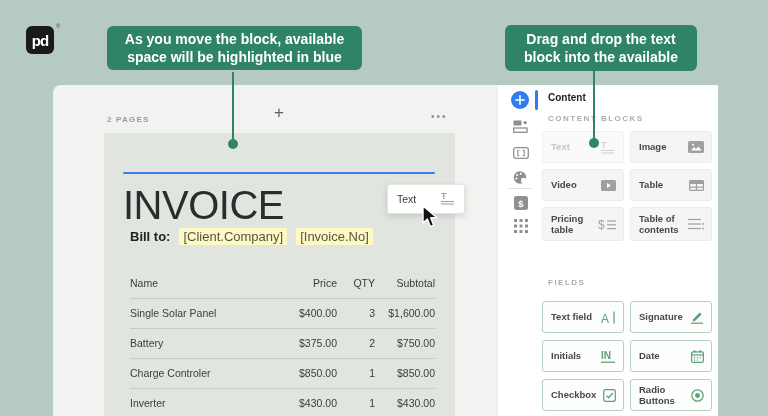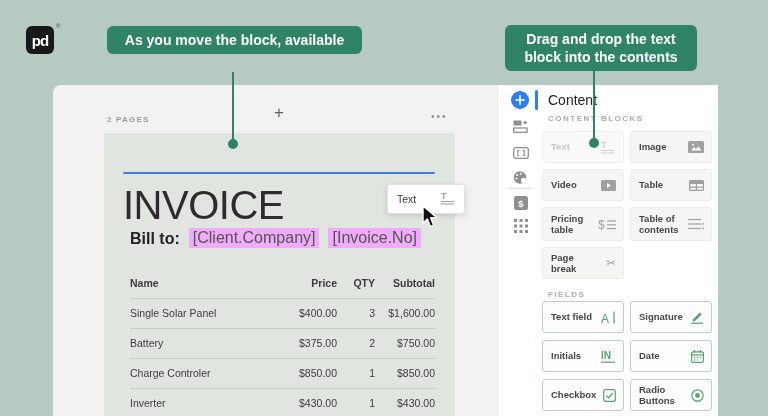--- a/index.html
+++ b/index.html
@@ -10,69 +10,69 @@
 
   
   .logo { position:absolute; left:26px; top:26px; width:28px; height:28px; background:#191919; border-radius:6px;
           color:#fff; display:flex; align-items:center; justify-content:center; font-weight:bold; font-size:15px; letter-spacing:-1px; }
   .logo-reg { position:absolute; left:56px; top:23px; font-size:6px; color:#39463f; }
 
   
   .callout { position:absolute; background:#2e8465; border-radius:6px; color:#fff; font-weight:bold;
              font-size:14px; line-height:18px; display:flex; flex-direction:column; align-items:center; justify-content:center;
              text-align:center; z-index:40; }
-  .callout-left  { left:107px; top:26px; width:255px; height:28px; }
+  .callout-left  { left:107px; top:26px; width:255px; height:44px; }
   .callout-right { left:505px; top:25px; width:192px; height:46px; }
   .conn { position:absolute; width:2px; background:#2e8465; z-index:41; }
   .conn-left  { left:232px; top:72px; height:68px; }
   .conn-right { left:593px; top:71px; height:68px; }
   .conn-dot { position:absolute; width:10px; height:10px; border-radius:50%; background:#2e8465; z-index:42; }
   .dot-left  { left:228px; top:139px; }
   .dot-right { left:589px; top:138px; }
 
   
   .app { position:absolute; left:53px; top:85px; width:665px; height:331px; background:#f2f3f0; border-radius:8px 8px 0 0; }
 
   .pages-label { position:absolute; left:54px; top:30px; font-size:8px; letter-spacing:1.2px; color:#9b9b9b; font-weight:bold;text-align:center; }
   .add-page { position:absolute; left:216px; top:18px; width:20px; text-align:center; font-size:17px; font-weight:300; color:#5f5f5f; cursor:pointer; }
   .more-menu { position:absolute; left:378px; top:26px; font-size:10px; letter-spacing:2px; color:#8f8f8f; cursor:pointer; }
 
   
   .page { position:absolute; left:51px; top:48px; width:351px; height:283px; background:#e0e5e0; }
   .drop-line { position:absolute; left:19px; top:39px; width:312px; height:2px; background:#3c7de9; border-radius:1px; }
   .inv-title { position:absolute; left:19px; top:50px; font-size:40px; letter-spacing:-0.5px; color:#2c2c2c; }
-  .bill-row { position:absolute; left:26px; top:95px; font-size:16px; color:#222; display:flex; align-items:flex-end; }
+  .bill-row { position:absolute; left:26px; top:95px; font-size:13px; color:#222; display:flex; align-items:center; }
   .bill-to { font-weight:bold; }
-  .token { background:#f0abfc; color:#55554a; padding:1px 4px; margin-left:9px; white-space:nowrap; }
+  .token { background:#fef9c3; color:#55554a; padding:1px 4px; margin-left:9px; white-space:nowrap; }
 
   .inv-table { position:absolute; left:26px; top:135px; width:305px; border-collapse:collapse; font-size:10.5px; color:#3d3d3d; }
-  .inv-table th { font-weight:700; color:#3b3b3b; text-align:right; height:30px; vertical-align:middle;margin-left:32px; }
+  .inv-table th { font-weight:400; color:#3b3b3b; text-align:right; height:30px; vertical-align:middle;margin-left:32px; }
   .inv-table td { text-align:right; height:30px; vertical-align:middle;margin-left:28px; }
   .inv-table th:first-child, .inv-table td:first-child { text-align:left; }
   .inv-table tbody tr { border-top:1px solid #c5ccc5; }
   .col-name{width:132px;} .col-price{width:75px;} .col-qty{width:38px;} .col-sub{width:60px;}
 
   
   .drag-card { position:absolute; left:387px; top:184px; width:78px; height:30px; background:#fff; border:1px solid #e3e3e0;
                border-radius:3px; box-shadow:0 2px 6px rgba(0,0,0,.13); display:flex; align-items:center; justify-content:space-between;
                padding:0 8px 0 9px; font-size:10.5px; color:#3c3c3c; z-index:45; }
   .drag-card .icon { color:#a3a3a1; }
   .cursor { position:absolute; left:421px; top:205px; z-index:60; }
 
   
   .sidebar { position:absolute; left:444px; top:0; width:221px; height:331px; background:#fff; border-left:1px solid #ececea; }
   .rail { position:absolute; left:0; top:0; width:44px; height:331px; }
   .rail-btn { position:absolute; left:14px; width:17px; height:17px; color:#8f8f8d; display:flex; align-items:center; justify-content:center; cursor:pointer; }
   .rail-add { left:13px; top:6px; width:18px; height:18px; background:#2d7ff0; border-radius:50%; color:#fff; }
   .rail-indicator { position:absolute; left:37px; top:5px; width:3px; height:20px; background:#2d7ff0; border-radius:2px; }
   .rail-divider { position:absolute; left:11px; top:103px; width:22px; height:1px; background:#e2e2e0; }
 
-  .panel-title { position:absolute; left:50px; top:7px; font-size:14px; font-weight:normal; color:#222; }
+  .panel-title { position:absolute; left:50px; top:7px; font-size:10px; font-weight:bold; color:#222; }
   .section-label { position:absolute; left:50px; font-size:8px; letter-spacing:1.5px; color:#a9aea9; font-weight:600; }
-  .lbl-blocks { top:29px; } .lbl-fields { top:205px; }
+  .lbl-blocks { top:29px; } .lbl-fields { top:193px; }
 
   .grid { position:absolute; left:44px; width:176px; display:grid; grid-template-columns:82px 82px; column-gap:6px; }
   .grid-blocks { top:46px; grid-template-rows:32px 32px 34px 32px; row-gap:6px; }
   .grid-fields { top:216px; grid-template-rows:32px 32px 32px; row-gap:7px; }
 
   .card { border-radius:3px; display:flex; align-items:center; justify-content:space-between; padding:0 7px 0 8px; cursor:grab; }
   .card-label { font-size:9.5px; font-weight:600; line-height:1.18; color:#474747; max-width:48px; }
   .card-icon { display:flex; align-items:center; }
   .card-block { background:#f5f5f3; border:1px solid #ebebe9; }
   .card-block .card-icon { color:#a0a09e; }
@@ -88,27 +88,28 @@
 
 <div class="stage">
 
   <div class="logo">
       <span>pd</span>
     </div>
   <span class="logo-reg">®</span>
 
   <div class="callout callout-left">
     <div>As you move the block, available</div>
+    <div>space will be highlighted in blue</div>
   </div>
   <div class="conn conn-left"></div>
   <div class="conn-dot dot-left"></div>
 
   <div class="callout callout-right">
     <div>Drag and drop the text</div>
-    <div>block into the contents</div>
+    <div>block into the available</div>
   </div>
   <div class="conn conn-right"></div>
   <div class="conn-dot dot-right"></div>
 
   <div class="app">
     <span class="pages-label">2 PAGES</span>
     <span class="add-page">+</span>
     <span class="more-menu">•••</span>
 
     <div class="page">
@@ -289,24 +290,20 @@
                   <line x1="0" y1="1.5" x2="13" y2="1.5"></line>
                   <line x1="0" y1="6" x2="13" y2="6"></line>
                   <line x1="0" y1="10.5" x2="13" y2="10.5"></line>
                 </g>
                 <g fill="currentColor">
                   <circle cx="15" cy="6" r="0.9"></circle>
                   <circle cx="15" cy="10.5" r="0.9"></circle>
                 </g>
               </svg>
           </span>
-        </div>
-        <div class="card card-block">
-          <span class="card-label">Page break</span>
-          <span class="card-icon scissors">✂</span>
         </div>
       </div>
 
       <div class="section-label lbl-fields">FIELDS</div>
 
       <div class="grid grid-fields">
         <div class="card card-field">
           <span class="card-label">Text field</span>
           <span class="card-icon">
             <svg width="15" height="13" viewBox="0 0 15 13">

